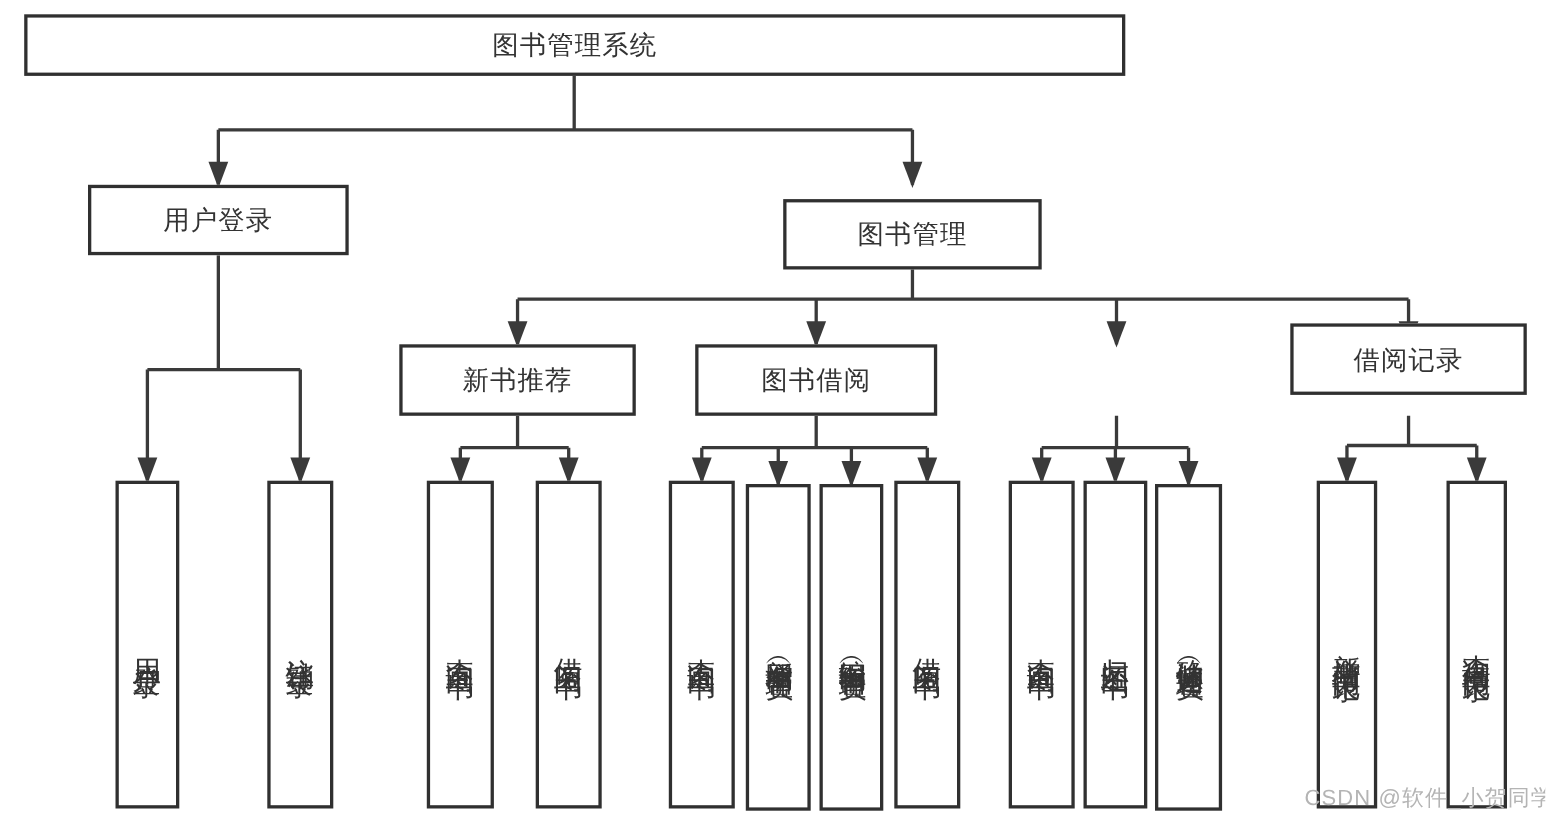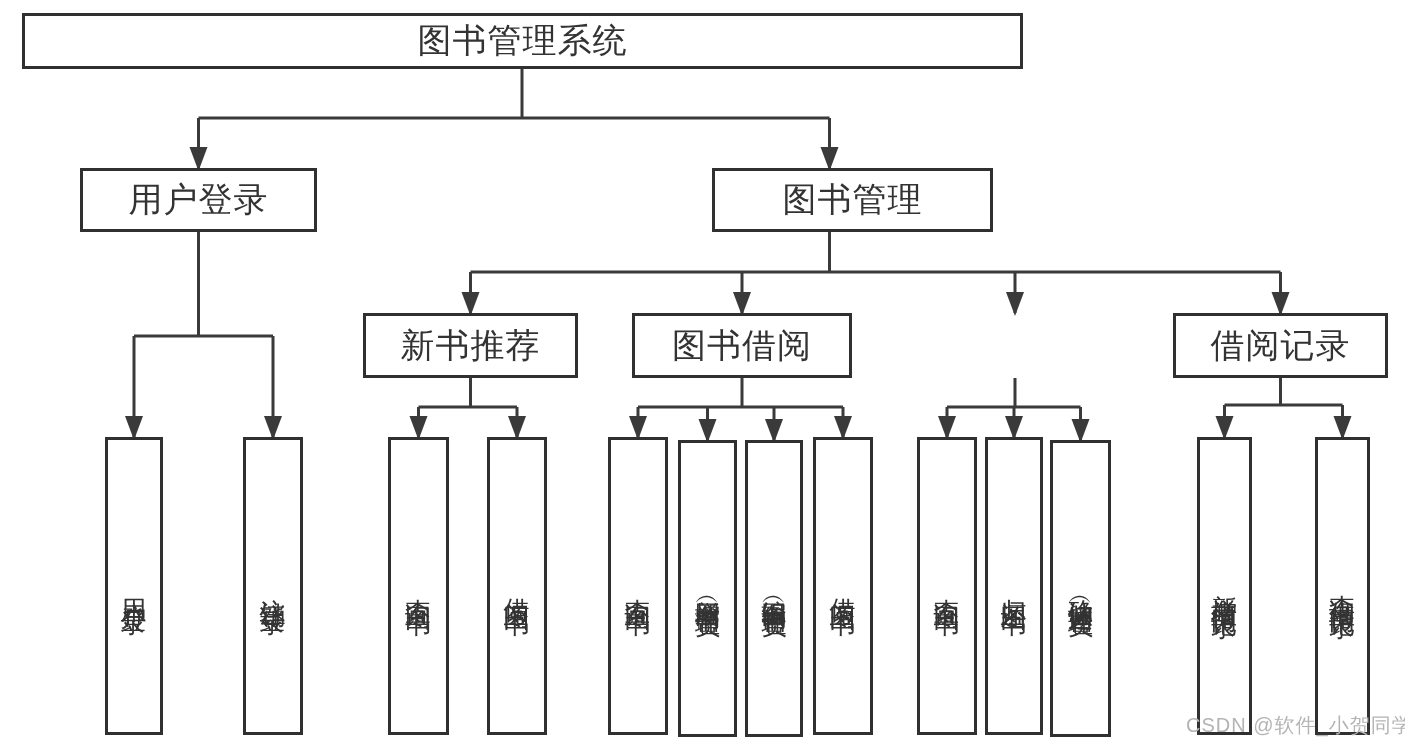--- a/index.html
+++ b/index.html
@@ -5,21 +5,21 @@
   html,body{margin:0;padding:0;background:#ffffff;}
   .canvas{
     position:relative;width:1405px;height:747px;background:#ffffff;
     font-family:"Liberation Sans","DejaVu Sans",sans-serif;color:#333333;overflow:hidden;
   }
   svg.connectors{position:absolute;left:0;top:0;z-index:0;}
   .box{
     position:absolute;background:#ffffff;border:3px solid #303030;box-sizing:border-box;
     display:flex;align-items:center;justify-content:center;z-index:1;
   }
-  .box.h{font-size:34px;letter-spacing:1px;white-space:nowrap;}
+  .box.h{font-size:24px;letter-spacing:1px;white-space:nowrap;}
   .box.v{
     writing-mode:vertical-rl;text-orientation:mixed;
     font-size:26px;letter-spacing:4px;line-height:1;
   }
   .watermark{
     position:absolute;left:1186px;top:712px;z-index:5;
     font-size:20px;color:#b4b4b4;letter-spacing:1px;white-space:nowrap;
   }
 </style>
 </head>
@@ -55,25 +55,25 @@
       <polygon points="1005,416 1023,416 1014,440"></polygon>
       <polygon points="1071.5,419 1089.5,419 1080.5,443"></polygon>
       <polygon points="1215.5,416 1233.5,416 1224.5,440"></polygon>
       <polygon points="1333.5,416 1351.5,416 1342.5,440"></polygon>
     </g>
   </svg>
 
   <div class="box h" style="left:22px;top:13px;width:1001px;height:56px">图书管理系统</div>
 
   <div class="box h" style="left:80px;top:168px;width:237px;height:64px">用户登录</div>
-  <div class="box h" style="left:712px;top:168px;width:281px;height:64px">图书管理</div>
+  <div class="box h" style="left:712px;top:181px;width:235px;height:64px">图书管理</div>
 
   <div class="box h" style="left:632px;top:313px;width:220px;height:65px">图书借阅</div>
   <div class="box h" style="left:363px;top:313px;width:215px;height:65px">新书推荐</div>
-  <div class="box h" style="left:1173px;top:313px;width:215px;height:65px">借阅记录</div>
+  <div class="box h" style="left:1173px;top:294px;width:215px;height:65px">借阅记录</div>
 
   <div class="box v" style="left:105px;top:437px;width:58px;height:298px">用户登录</div>
   <div class="box v" style="left:243px;top:437px;width:60px;height:298px">注销登录</div>
 
   <div class="box v" style="left:388px;top:437px;width:61px;height:298px">查询图书</div>
   <div class="box v" style="left:487px;top:437px;width:60px;height:298px">借阅图书</div>
 
   <div class="box v" style="left:608px;top:437px;width:60px;height:298px">查询图书</div>
   <div class="box v" style="left:678px;top:440px;width:59px;height:297px;font-size:25px;letter-spacing:2px">新增图书（管理员）</div>
   <div class="box v" style="left:745px;top:440px;width:58px;height:297px;font-size:25px;letter-spacing:2px">编辑图书（管理员）</div>

